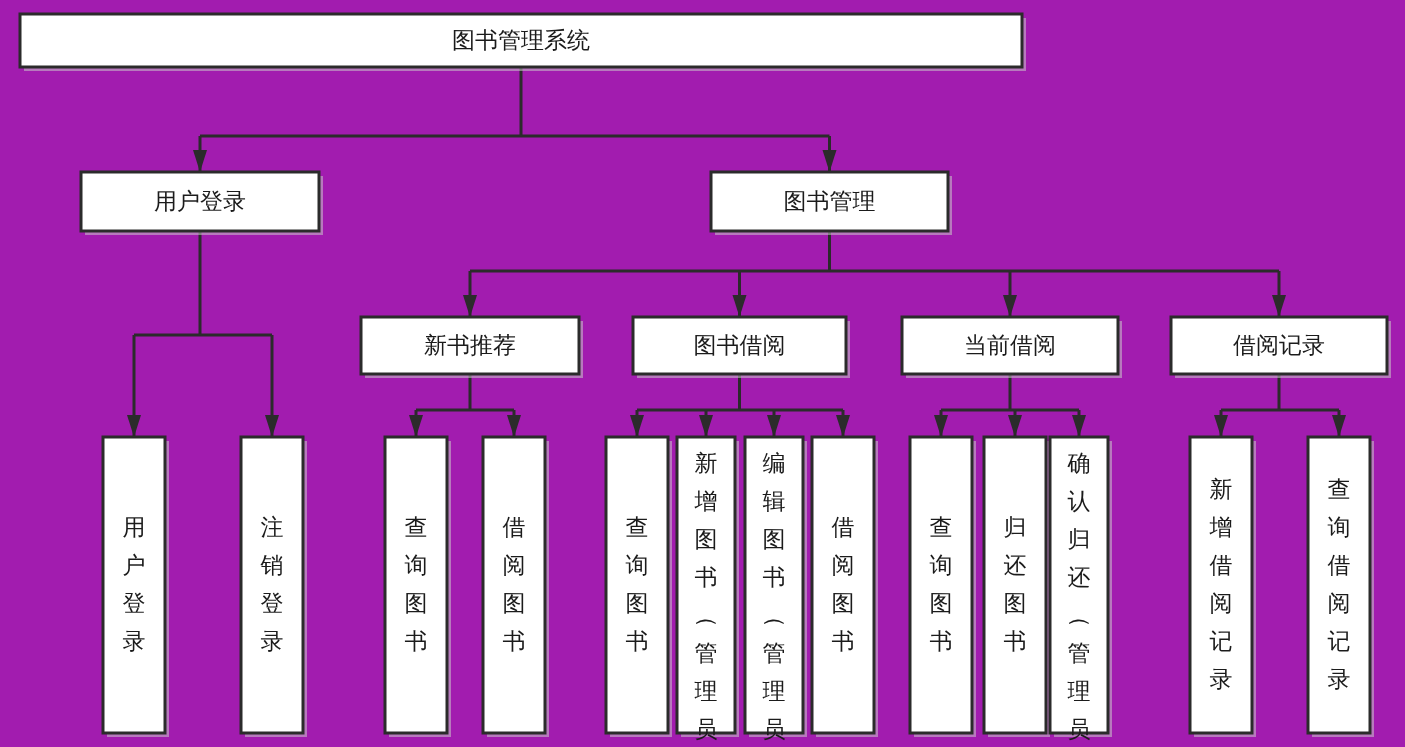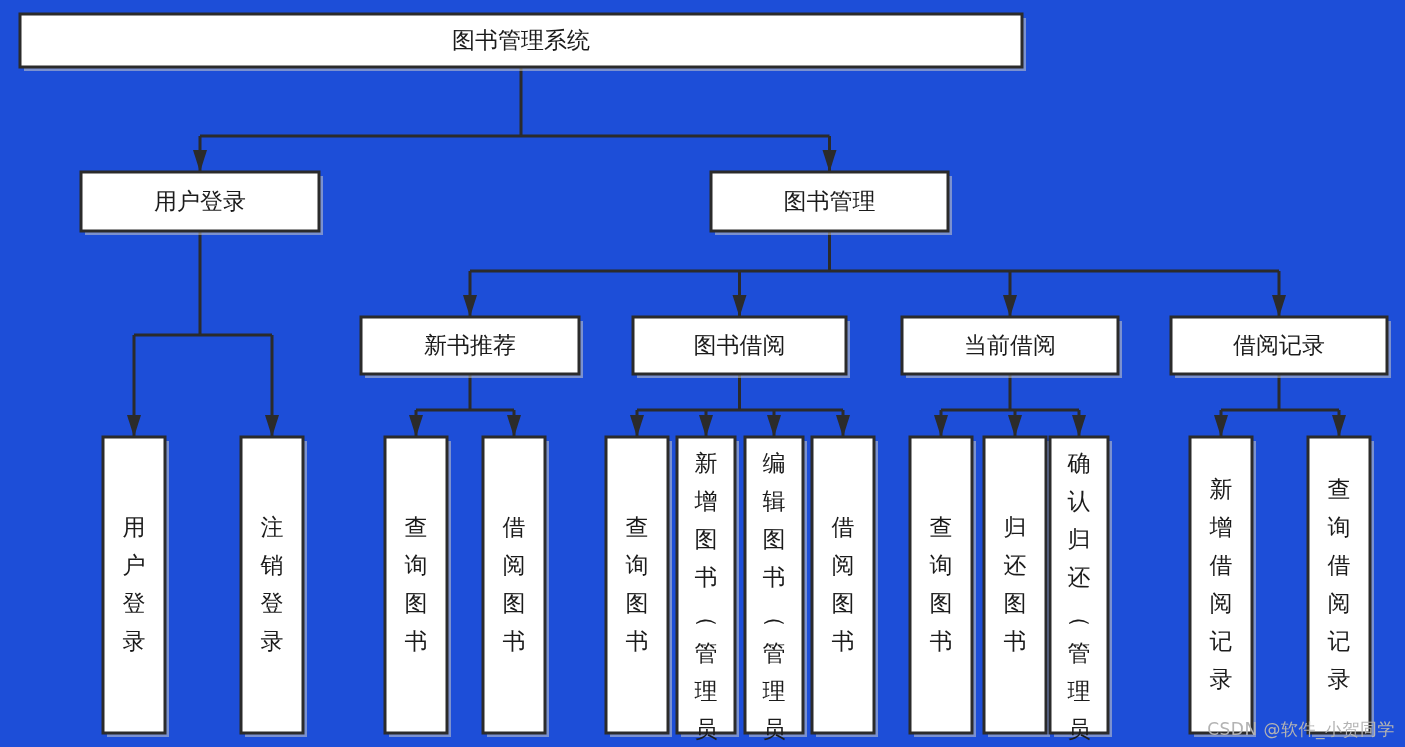--- a/index.html
+++ b/index.html
@@ -1,21 +1,21 @@
 <!DOCTYPE html>
 <html><head>
 <meta charset="utf-8">
 <style>
   html,body{margin:0;padding:0;background:#ffffff;}
   body{
     width:1405px;height:747px;overflow:hidden;
     font-family:"DejaVu Sans","Liberation Sans",sans-serif;
     -webkit-font-smoothing:antialiased;
   }
-  #diagram-root{position:relative;width:1405px;height:747px;background:#1d4ed8;}
+  #diagram-root{position:relative;width:1405px;height:747px;background:#a21caf;}
   svg#tree{position:absolute;left:0;top:0;width:1405px;height:747px;display:block;}
   .node-rect{fill:#ffffff;stroke:#2b2b2b;stroke-width:3;}
   .shadow-rect{fill:#c9c9c9;opacity:.55;stroke:none;}
   .link{stroke:#2b2b2b;stroke-width:3;fill:none;stroke-linecap:butt;}
   .arrow-head{fill:#2b2b2b;stroke:none;}
   .node-label{
     fill:#1b1b1b;
     font-family:"DejaVu Sans","Liberation Sans",sans-serif;
     text-anchor:middle;
     dominant-baseline:middle;
@@ -233,14 +233,13 @@
           <text x="1339" y="490" class="node-label v-char" dominant-baseline="middle">查</text>
           <text x="1339" y="528" class="node-label v-char" dominant-baseline="middle">询</text>
           <text x="1339" y="566" class="node-label v-char" dominant-baseline="middle">借</text>
           <text x="1339" y="604" class="node-label v-char" dominant-baseline="middle">阅</text>
           <text x="1339" y="642" class="node-label v-char" dominant-baseline="middle">记</text>
           <text x="1339" y="680" class="node-label v-char" dominant-baseline="middle">录</text>
         </g>
       </g>
   </svg>
 
-  <div class="watermark">CSDN @软件_小贺同学</div>
 </div>
 
 </body></html>

